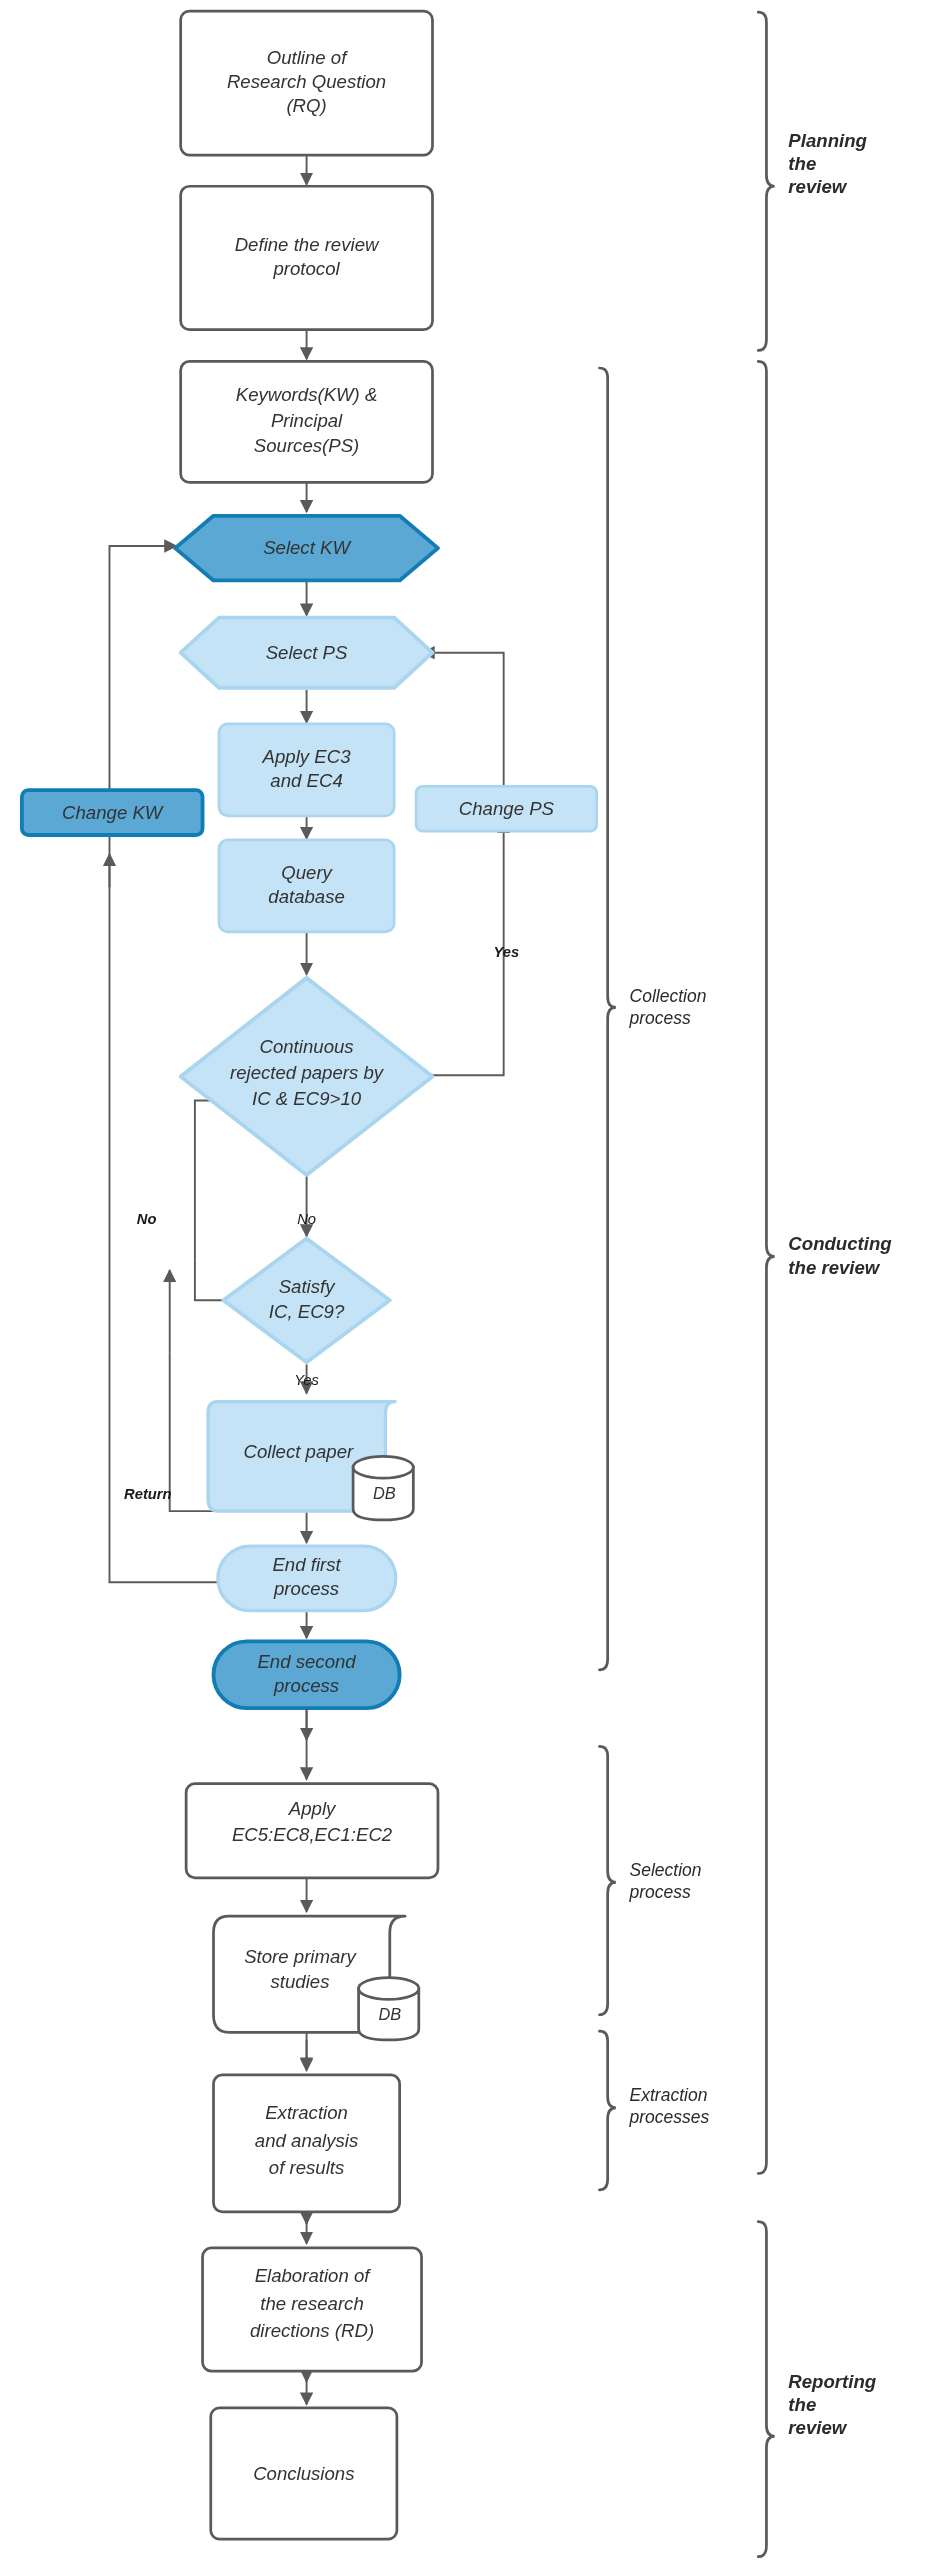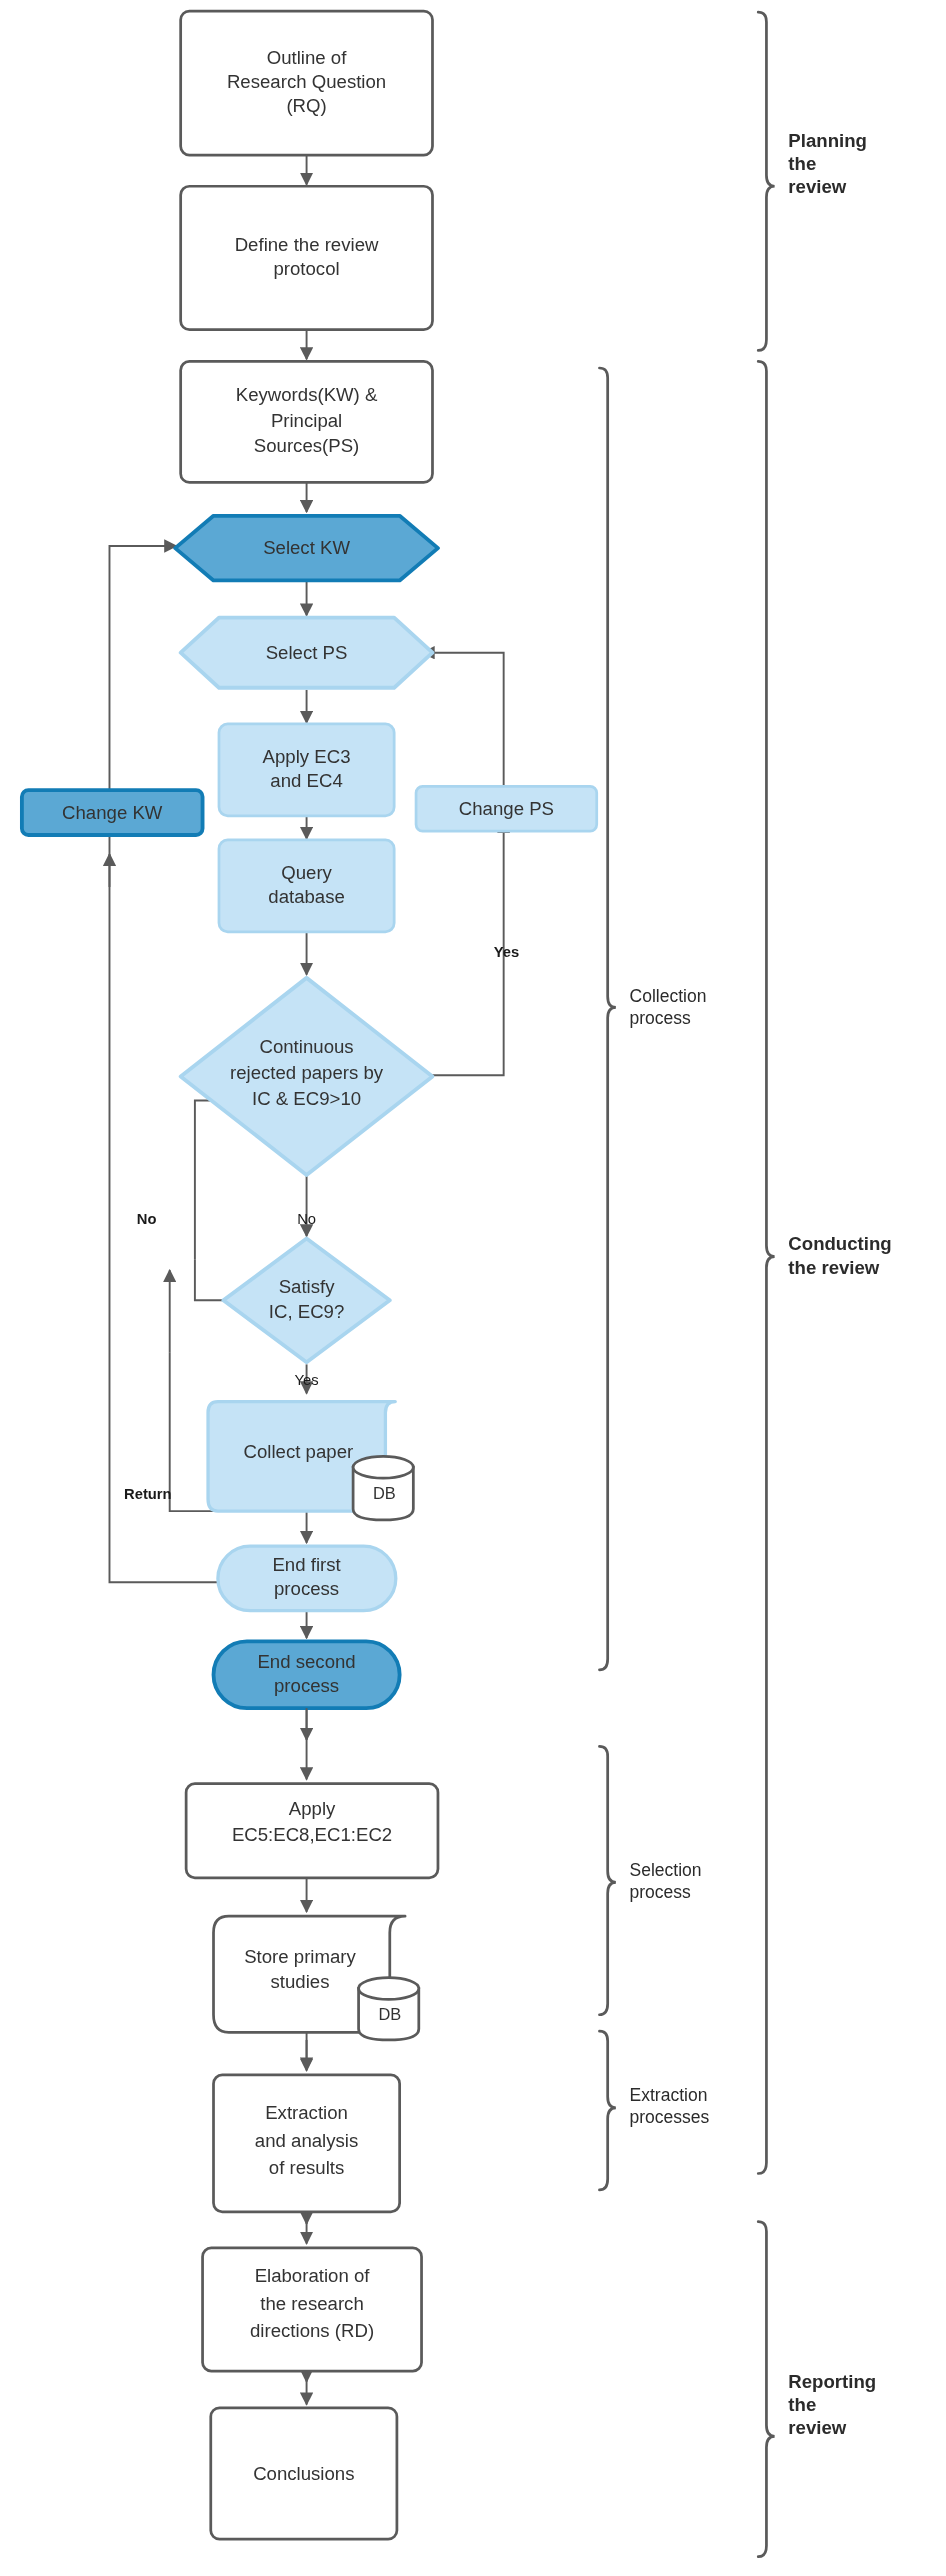--- a/index.html
+++ b/index.html
@@ -11,20 +11,21 @@
     font-family: "Liberation Sans", sans-serif;
     width: 946px;
     height: 2576px;
     position: relative;
     overflow: hidden;
   }
   #stage {
     position: relative;
     width: 946px;
     height: 2143px;
+    font-style: italic;
   }
   svg.diagram {
     position: absolute;
     left: 0;
     top: 0;
     width: 946px;
     height: 2576px;
     display: block;
   }
   .node-text {

